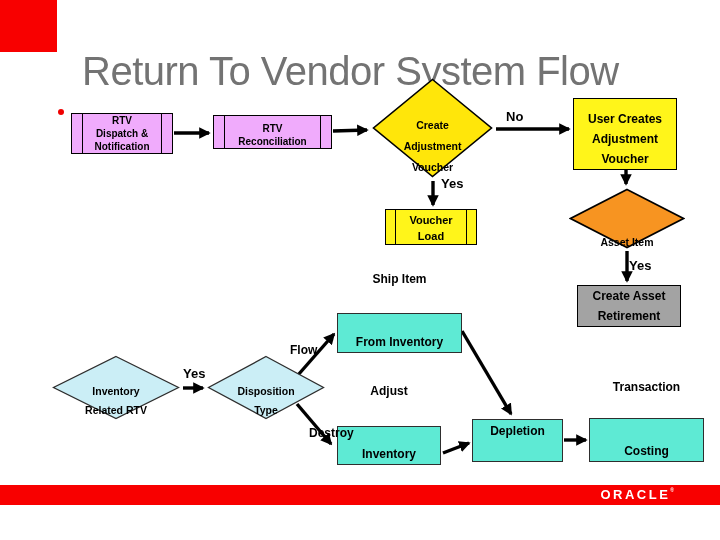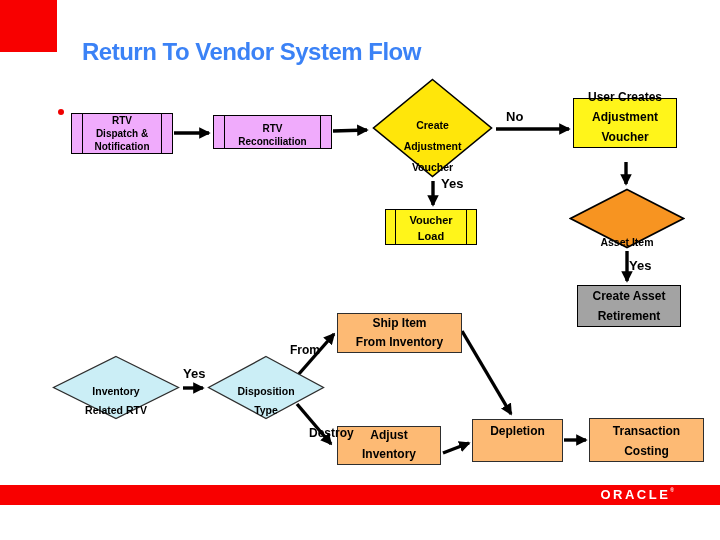--- a/index.html
+++ b/index.html
@@ -3,62 +3,62 @@
 <meta charset="utf-8">
 <style>
   html,body{margin:0;padding:0;background:#fff;}
   .slide{
     position:relative;width:720px;height:540px;background:#ffffff;overflow:hidden;
     font-family:"Liberation Sans",sans-serif;color:#000;
   }
   
   .corner-square{position:absolute;left:0;top:0;width:57px;height:52px;background:#f80000;}
   .slide-title{
-    position:absolute;left:82px;top:22px;font-size:24px;font-weight:bold;
-    letter-spacing:-0.5px;color:#3b82f6;white-space:nowrap;
+    position:absolute;left:82px;top:22px;font-size:40px;font-weight:normal;
+    letter-spacing:-0.5px;color:#737373;white-space:nowrap;
   }
   .bullet-dot{position:absolute;left:58px;top:109px;width:6px;height:6px;border-radius:50%;background:#f00000;}
   .footer-bar{position:absolute;left:0;top:485px;width:720px;height:20px;background:#f80000;}
   .oracle-logo{
     position:absolute;right:46px;top:487px;color:#ffffff;font-weight:bold;
     font-size:13px;letter-spacing:2.5px;transform:scaleY(0.95);
   }
   .oracle-reg{font-size:5px;letter-spacing:0;vertical-align:top;}
 
   
   .edges{position:absolute;left:0;top:0;width:720px;height:540px;}
   .edges line{stroke:#000;stroke-width:3.4;}
 
   
   .node{
     position:absolute;box-sizing:border-box;display:flex;flex-direction:column;
     align-items:center;justify-content:flex-end;text-align:center;font-weight:bold;
   }
   .node span{display:block;white-space:nowrap;}
   .rect{border:1.6px solid #000;}
-  .blue{background:#fdba74;border:1.2px solid #2e2e2e;}
+  .blue{background:#5eead4;border:1.2px solid #2e2e2e;gap:44px;}
   .gray{background:#f0abfc;}
   .yellow{background:#fff51a;}
   .orange{background:#a3a3a3;}
 
   
   .pp-bar{position:absolute;top:0;bottom:0;width:0;border-left:1.5px solid #000;}
   .pp-bar.l10{left:10px;} .pp-bar.r10{right:10px;}
   .pp-bar.l8{left:9px;}  .pp-bar.r8{right:9px;}
 
   
   .diamond{background:transparent;border:none;}
   .diamond svg{position:absolute;left:0;top:0;}
   .diamond .dlabel{position:relative;display:flex;flex-direction:column;align-items:center;justify-content:center;}
 
   
   #n-rtv-dispatch   {left:71px; top:113px;width:102px;height:41px;font-size:10px;line-height:13px;}
   #n-rtv-recon      {left:213px;top:115px;width:119px;height:34px;font-size:10px;line-height:13px;}
   #n-cav            {left:372px;top:78px; width:121px;height:100px;font-size:10.5px;line-height:21px;}
-  #n-ucav           {left:573px;top:98px; width:104px;height:50px;font-size:12px;line-height:20px;}
+  #n-ucav           {left:573px;top:98px; width:104px;height:72px;font-size:12px;line-height:20px;}
   #n-vload          {left:385px;top:209px;width:92px; height:36px;font-size:11px;line-height:16px;}
   #n-asset          {left:569px;top:188px;width:116px;height:61px;font-size:10.5px;line-height:13px;}
   #n-car            {left:577px;top:285px;width:104px;height:42px;font-size:12px;line-height:20px;}
   #n-inv            {left:52px; top:355px;width:128px;height:65px;font-size:10.5px;line-height:19px;}
   #n-disp           {left:207px;top:355px;width:118px;height:65px;font-size:10.5px;line-height:19px;}
   #n-ship-item      {left:337px;top:313px;width:125px;height:40px;font-size:12px;line-height:19px;}
   #n-adjust         {left:337px;top:426px;width:104px;height:39px;font-size:12px;line-height:19px;}
   #n-depletion      {left:472px;top:419px;width:91px; height:43px;font-size:12px;justify-content:flex-start;padding-top:4px;}
   #n-transaction    {left:589px;top:418px;width:115px;height:44px;font-size:12px;line-height:20px;}
 
@@ -189,21 +189,21 @@
 
   <div class="node rect blue" id="n-transaction">
     <span>Transaction</span>
     <span>Costing</span>
   </div>
 
   <div class="edge-label" id="lbl-no">No</div>
   <div class="edge-label" id="lbl-yes-cav">Yes</div>
   <div class="edge-label" id="lbl-yes-ast">Yes</div>
   <div class="edge-label" id="lbl-yes-inv">Yes</div>
-  <div class="edge-label" id="lbl-ship">From</div>
+  <div class="edge-label" id="lbl-ship">Flow</div>
   <div class="edge-label" id="lbl-destroy">Destroy</div>
 
   <div class="footer-bar"></div>
   <div class="oracle-logo">
     <span>ORACLE</span><span class="oracle-reg">®</span>
   </div>
 
 </div>
 
 </body></html>

